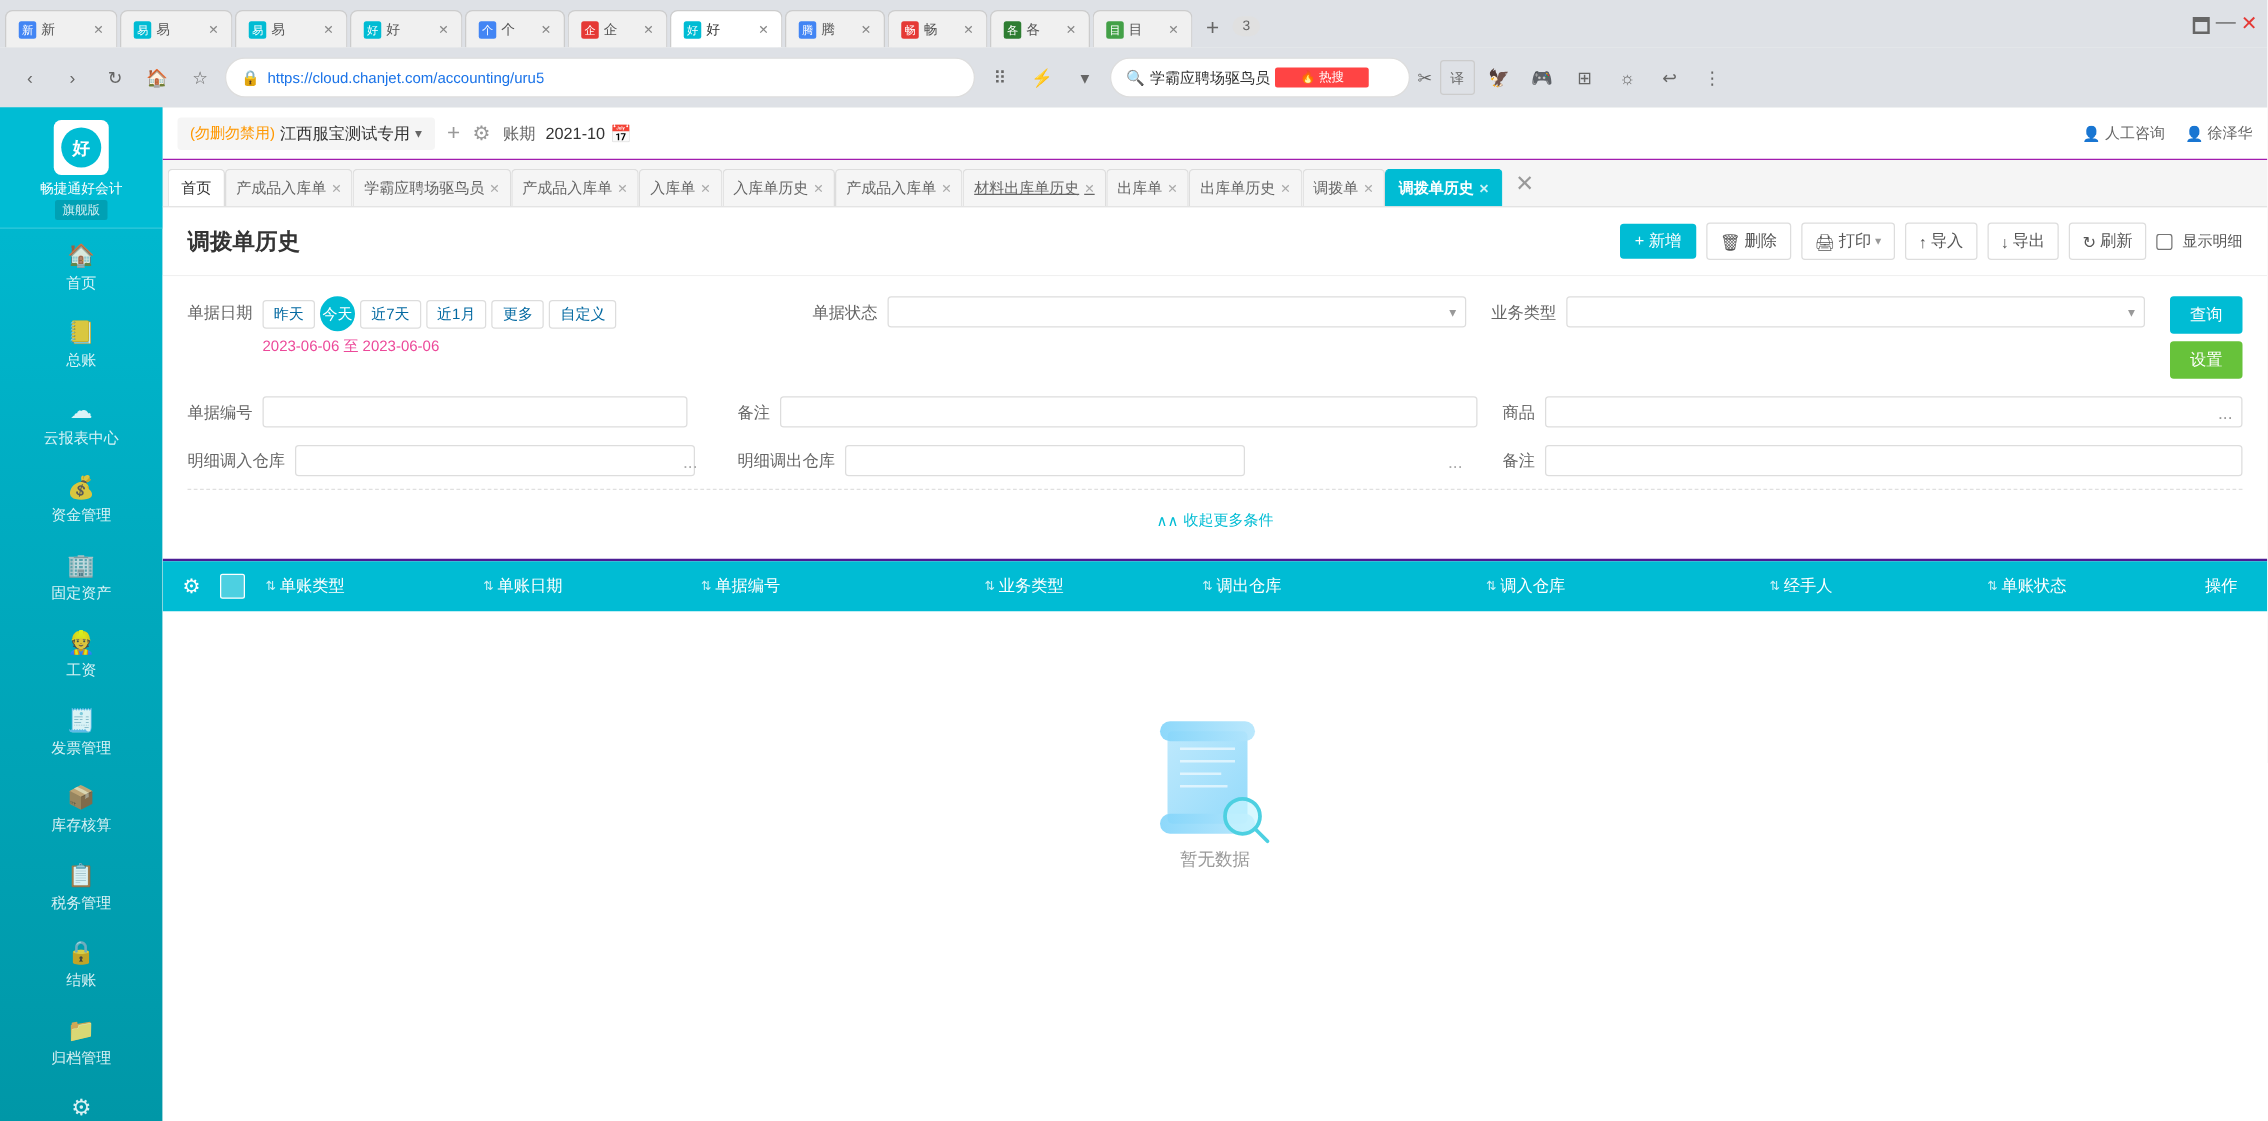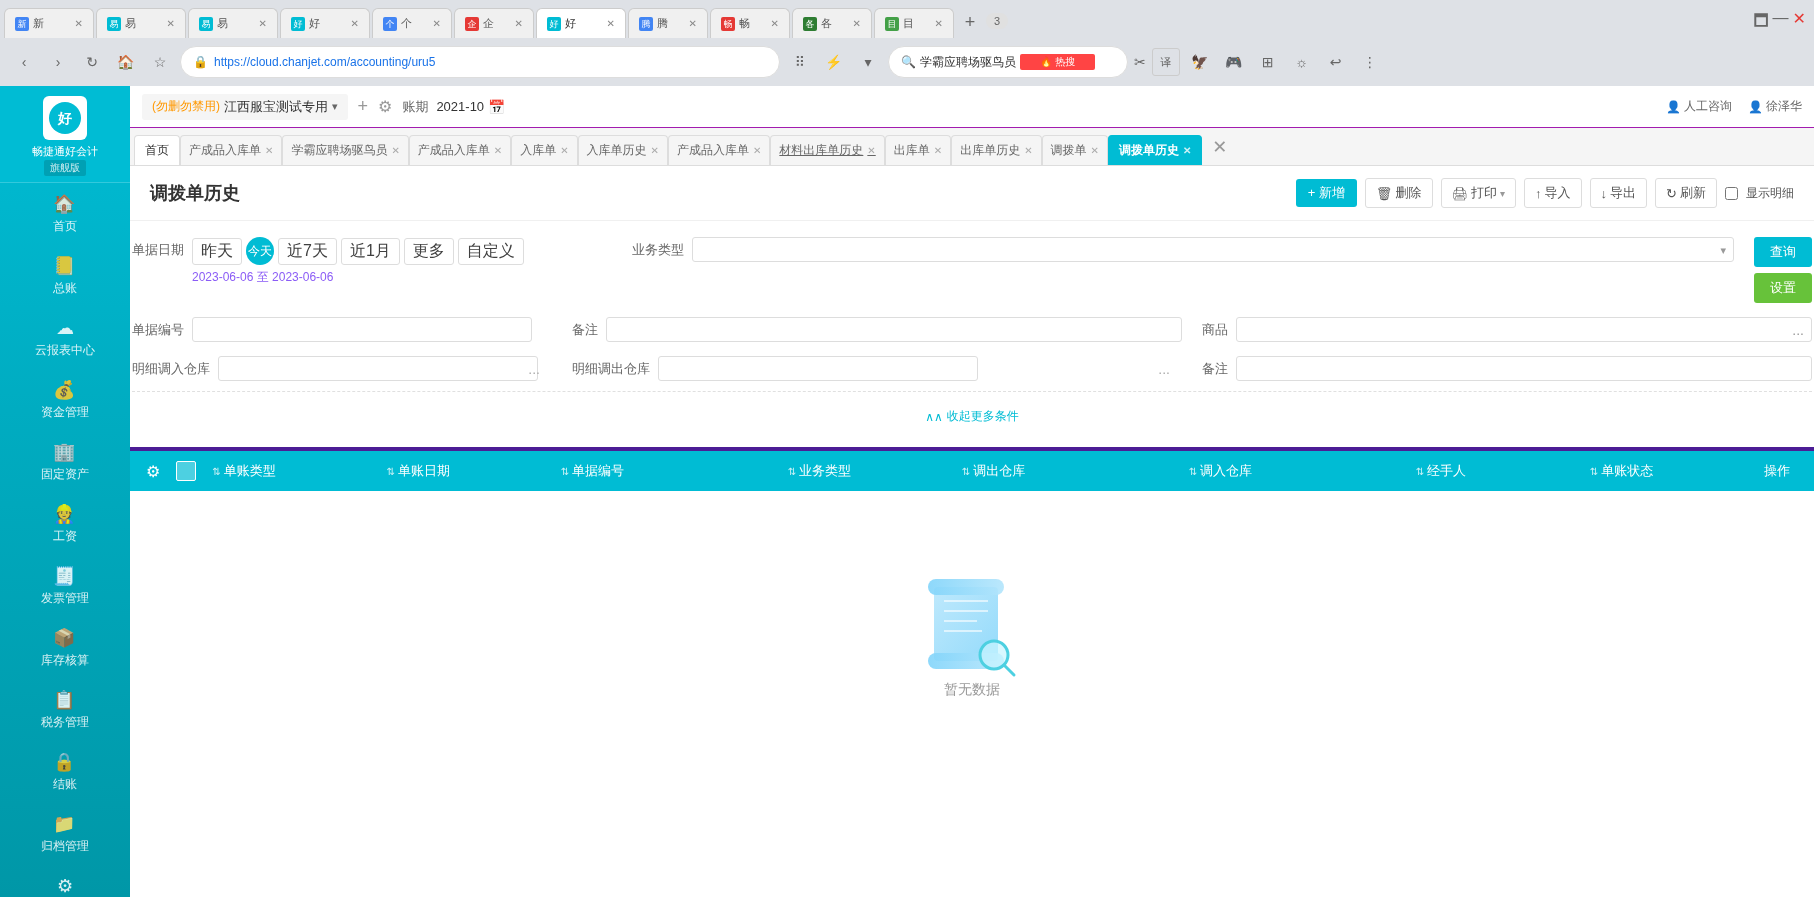--- a/index.html
+++ b/index.html
@@ -42,22 +42,22 @@
     .main-content { flex: 1; overflow-y: auto; background: white; }
     .page-header { padding: 12px 20px; display: flex; align-items: center; justify-content: space-between; border-bottom: 1px solid #f0f0f0; }
     .page-title { font-size: 18px; font-weight: bold; color: #333; }
     .page-actions { display: flex; align-items: center; gap: 8px; }
     .action-btn { display: flex; align-items: center; gap: 3px; padding: 5px 10px; border: none; background: none; cursor: pointer; color: #555; font-size: 13px; }
     .display-toggle { display: flex; align-items: center; gap: 4px; font-size: 12px; color: #555; justify-content: center; }
 
     
     .filter-section { padding: 16px 20px; background: white; border-bottom: 1px solid #f0f0f0; }
     .filter-row { display: flex; align-items: flex-start; gap: 20px; margin-bottom: 12px; }
-    .date-btn { padding: 2px 8px; border: 1px solid #ddd; background: white; border-radius: 3px; font-size: 16px; cursor: pointer; color: #404040; }
-    .date-range { font-size: 12px; color: #8b5cf6; margin-top: 2px; }
+    .date-btn { padding: 2px 8px; border: 1px solid #ddd; background: white; border-radius: 3px; font-size: 12px; cursor: pointer; color: #0369a1; }
+    .date-range { font-size: 12px; color: #ec4899; margin-top: 2px; }
     .filter-select { border: 1px solid #ddd; border-radius: 3px; padding: 4px 24px 4px 8px; font-size: 13px; color: #333; background: white; min-width: 200px; appearance: none; cursor: pointer; }
     .filter-input { border: 1px solid #ddd; border-radius: 3px; padding: 4px 8px; font-size: 13px; color: #333; background: white; min-width: 200px; }
     .filter-select-wrapper { position: relative; display: inline-block; }
     .filter-select-wrapper::after { content: '▾'; position: absolute; right: 8px; top: 50%; transform: translateY(-50%); color: #999; pointer-events: none; font-size: 11px; }
     .query-btn { background: #00bcd4; color: white; border: none; padding: 6px 16px; border-radius: 3px; cursor: pointer; font-size: 13px; }
     .setting-btn { background: #67c23a; color: white; border: none; padding: 6px 14px; border-radius: 3px; cursor: pointer; font-size: 13px; }
     .collapse-btn { display: flex; align-items: center; justify-content: center; gap: 4px; color: #00bcd4; font-size: 12px; cursor: pointer; padding: 6px; }
     .ellipsis-btn { color: #999; cursor: pointer; font-size: 16px; padding: 0 4px; }
 
     
@@ -339,39 +339,45 @@
             <span style="font-size:13px;">↻</span>
             <span>刷新</span>
           </button>
           <label class="display-toggle" style="cursor:pointer;">
             <input type="checkbox" style="margin-right: 4px;">
             <span>显示明细</span>
           </label>
         </div>
       </div>
 
-      <div class="filter-section" style="padding:16px 2px;background:white;border-bottom:4px solid #4c1d95;">
+      <div class="filter-section" style="padding:16px 20px;background:white;border-bottom:2px solid #4c1d95;">
 
         <div class="filter-row" style="display:flex;align-items:flex-start;margin-bottom:14px;gap:20px;">
 
           <div style="display:flex;align-items:flex-start;gap:8px;min-width:480px;">
             <span style="color:#666;font-size:13px;white-space:nowrap;padding-top:4px;">单据日期</span>
             <div style="display:flex;flex-direction:column;gap:2px;">
               <div style="display:flex;align-items:center;gap:4px;">
                 <button class="date-btn">昨天</button>
                 <button style="background:#00bcd4;color:white;border:none;border-radius:50%;width:28px;height:28px;font-size:12px;cursor:pointer;display:flex;align-items:center;justify-content:center;">今天</button>
                 <button class="date-btn">近7天</button>
                 <button class="date-btn">近1月</button>
                 <button class="date-btn">更多</button>
                 <button class="date-btn">自定义</button>
               </div>
               <div class="date-range">2023-06-06 至 2023-06-06</div>
             </div>
           </div>
 
+          <div style="display:flex;align-items:center;gap:8px;flex:1;">
+            <span style="color:#666;font-size:13px;white-space:nowrap;">单据状态</span>
+            <div class="filter-select-wrapper" style="flex:1;">
+              <select class="filter-select" style="width:100%;min-width:200px;"><option value=""></option></select>
+            </div>
+          </div>
 
           <div style="display:flex;align-items:center;gap:8px;flex:1;">
             <span style="color:#666;font-size:13px;white-space:nowrap;">业务类型</span>
             <div class="filter-select-wrapper" style="flex:1;">
               <select class="filter-select" style="width:100%;min-width:200px;"><option value=""></option></select>
             </div>
           </div>
 
           <div style="display:flex;flex-direction:column;gap:6px;flex-shrink:0;">
             <button class="query-btn">查询</button>

